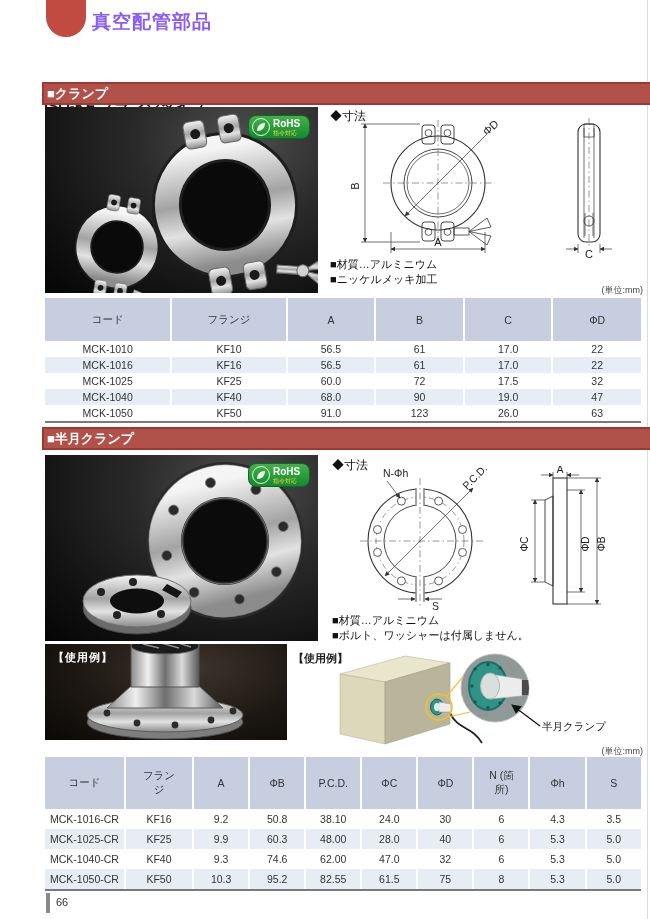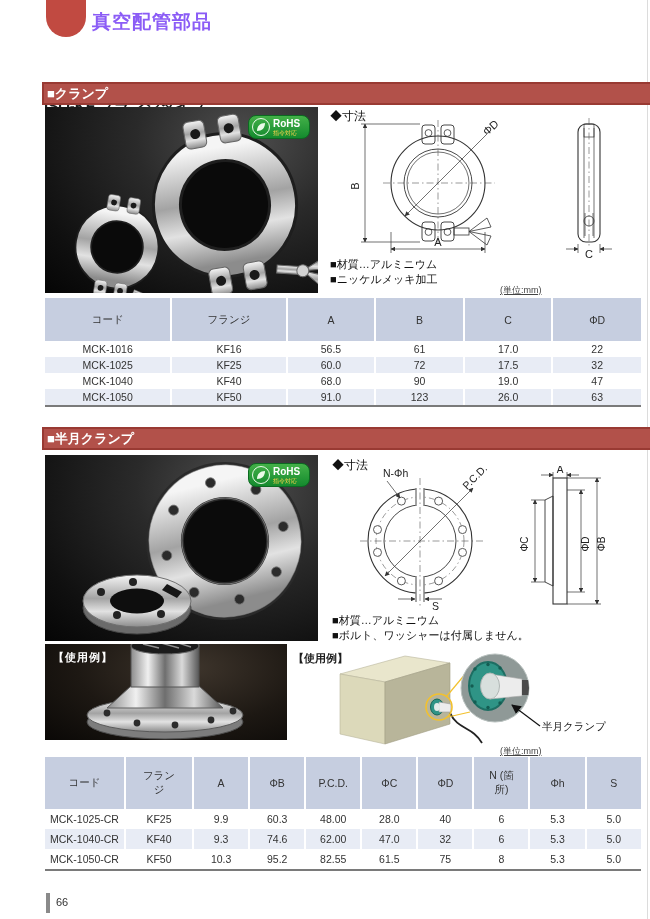--- a/index.html
+++ b/index.html
@@ -32,21 +32,21 @@
         border:1px solid #0c6a21;border-radius:8px;display:flex;align-items:center;padding:0 3px;box-sizing:border-box;}
   .rohs-leaf{width:16px;height:16px;border:1px solid #eafbe8;border-radius:50%;display:flex;align-items:center;justify-content:center;flex:none;}
   .rohs-texts{margin-left:3px;display:flex;flex-direction:column;line-height:1;}
   .rohs-main{color:#fff;font-weight:bold;font-size:10px;}
   .rohs-sub{color:#ffd34d;font-size:6px;margin-top:1px;white-space:nowrap;}
 
   .dim-title{font-size:12px;color:#111;}
   #dim-title1{left:330px;top:108px;} #dim-title2{left:332px;top:457px;}
   .notes{font-size:11px;color:#111;line-height:15px;}
   #notes1{left:330px;top:257px;} #notes2{left:332px;top:613px;}
-  .unit{width:143px;font-size:9px;color:#444;text-decoration:underline;}
+  .unit{width:143px;text-align:right;font-size:9px;color:#444;}
   #unit1{left:500px;top:284px;} #unit2{left:500px;top:745px;}
 
   
   table.spec{border-collapse:collapse;table-layout:fixed;width:596px;font-size:10.5px;color:#333;}
   table.spec th{background:#c6cee0;font-weight:normal;border-right:2px solid #fff;height:19px;padding:12px;text-align:center;}
   table.spec th:last-child{border-right:none;}
   table.spec td{text-align:center;border-right:2px solid #fff;padding:0;}
   table.spec td:last-child{border-right:none;}
   table.spec tbody tr:nth-child(even) td{background:#e8ecf5;}
   table.spec tbody tr:last-child td{border-bottom:2px solid #7a7a7a;}
@@ -189,20 +189,28 @@
           <th>コード</th>
           <th>フランジ</th>
           <th>A</th>
           <th>B</th>
           <th>C</th>
           <th>ΦD</th>
         </tr>
       </thead>
       <tbody>
         <tr>
+          <td>MCK-1010</td>
+          <td>KF10</td>
+          <td>56.5</td>
+          <td>61</td>
+          <td>17.0</td>
+          <td>22</td>
+        </tr>
+        <tr>
           <td>MCK-1016</td>
           <td>KF16</td>
           <td>56.5</td>
           <td>61</td>
           <td>17.0</td>
           <td>22</td>
         </tr>
         <tr>
           <td>MCK-1025</td>
           <td>KF25</td>
@@ -430,20 +438,32 @@
           <th>P.C.D.</th>
           <th>ΦC</th>
           <th>ΦD</th>
           <th>N (箇所)</th>
           <th>Φh</th>
           <th>S</th>
         </tr>
       </thead>
       <tbody>
         <tr>
+          <td>MCK-1016-CR</td>
+          <td>KF16</td>
+          <td>9.2</td>
+          <td>50.8</td>
+          <td>38.10</td>
+          <td>24.0</td>
+          <td>30</td>
+          <td>6</td>
+          <td>4.3</td>
+          <td>3.5</td>
+        </tr>
+        <tr>
           <td>MCK-1025-CR</td>
           <td>KF25</td>
           <td>9.9</td>
           <td>60.3</td>
           <td>48.00</td>
           <td>28.0</td>
           <td>40</td>
           <td>6</td>
           <td>5.3</td>
           <td>5.0</td>

